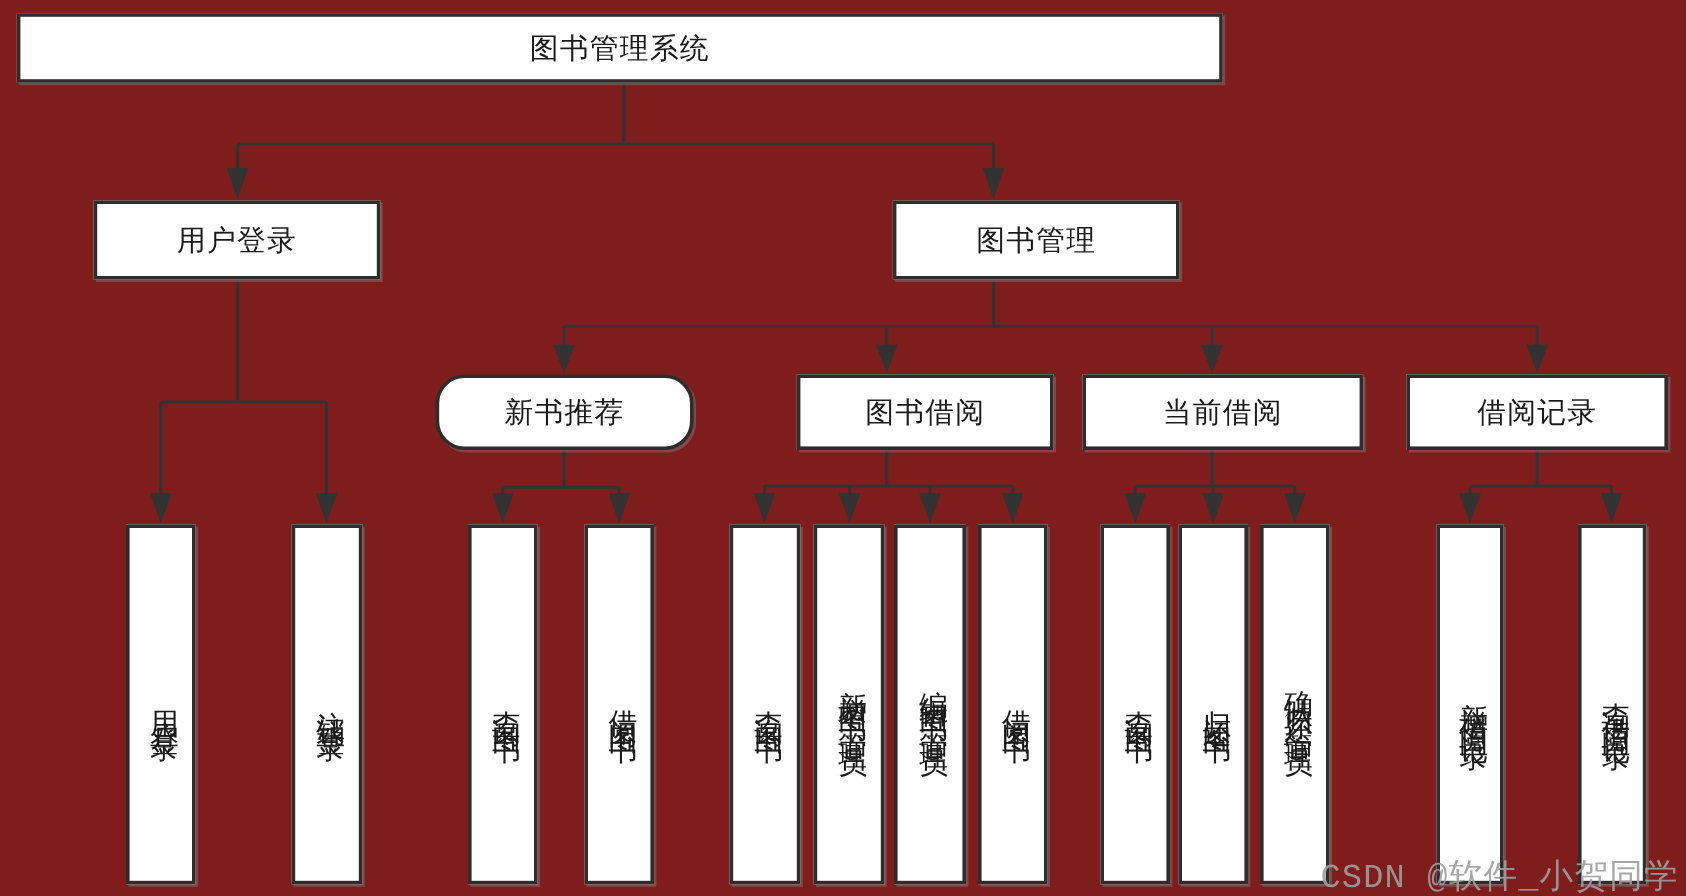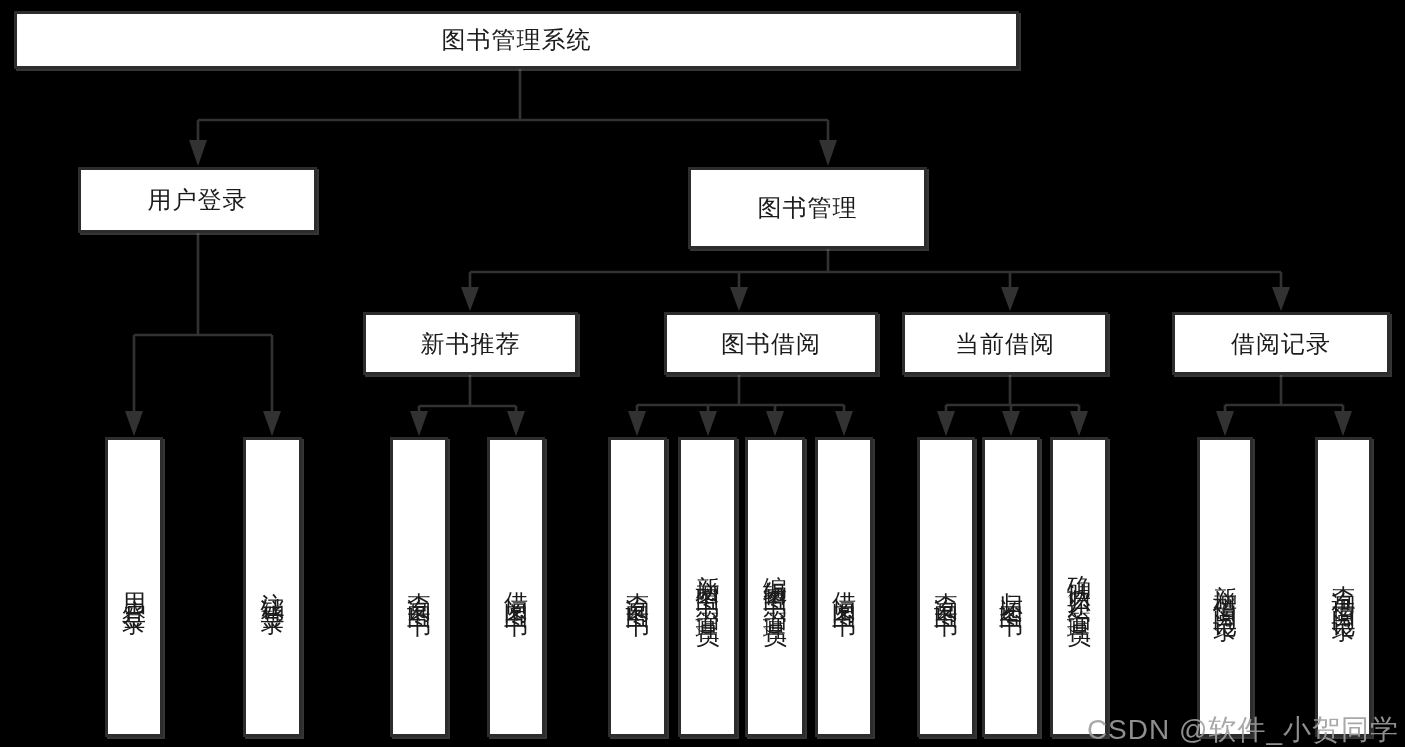--- a/index.html
+++ b/index.html
@@ -1,22 +1,22 @@
 <!DOCTYPE html>
 <html><head>
 <meta charset="utf-8">
 <style>
   html, body { margin: 0; padding: 0; background: #ffffff; }
   .canvas {
     position: relative;
     width: 1405px;
     height: 747px;
-    background: #000000;
+    background: #7f1d1d;
     overflow: hidden;
-    font-family: Liberation Sans, sans-serif;
+    font-family: Liberation Mono, monospace;
   }
   .connectors {
     position: absolute;
     left: 0; top: 0;
     width: 1405px; height: 747px;
     pointer-events: none;
   }
   .connectors .ln {
     fill: none;
     stroke: #323232;
@@ -102,31 +102,31 @@
     </g>
   </svg>
 
   <div class="node" style="left:14px; top:11px; width:1005px; height:58px;">
     <span class="label">图书管理系统</span>
   </div>
 
   <div class="node" style="left:78px; top:167px; width:239px; height:66px;">
     <span class="label">用户登录</span>
   </div>
-  <div class="node" style="left:688px; top:167px; width:239px; height:82px;">
+  <div class="node" style="left:744px; top:167px; width:239px; height:66px;">
     <span class="label">图书管理</span>
   </div>
 
-  <div class="node" style="left:363px; top:312px; width:215px; height:63px;">
+  <div class="node" style="left:363px; top:312px; width:215px; height:63px;border-radius:24px;">
     <span class="label">新书推荐</span>
   </div>
   <div class="node" style="left:664px; top:312px; width:214px; height:63px;">
     <span class="label">图书借阅</span>
   </div>
-  <div class="node" style="left:902px; top:312px; width:206px; height:63px;">
+  <div class="node" style="left:902px; top:312px; width:234px; height:63px;">
     <span class="label">当前借阅</span>
   </div>
   <div class="node" style="left:1172px; top:312px; width:218px; height:63px;align-items:center;">
     <span class="label">借阅记录</span>
   </div>
 
   <div class="node" style="left:105px; top:437px; width:58px; height:300px;">
     <span class="vlabel">用户登录</span>
   </div>
   <div class="node" style="left:243px; top:437px; width:59px; height:300px;">

